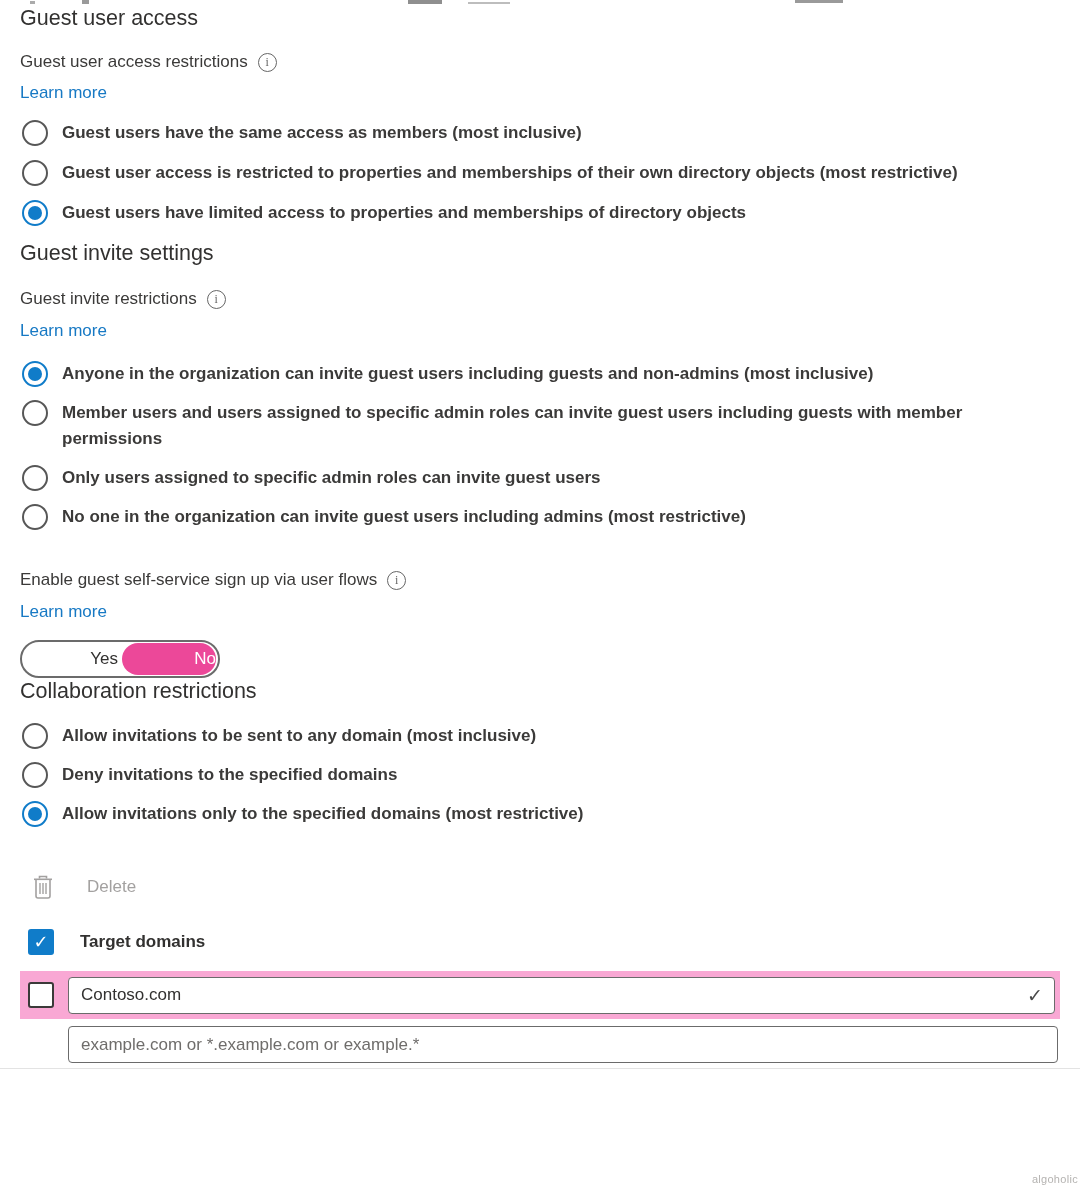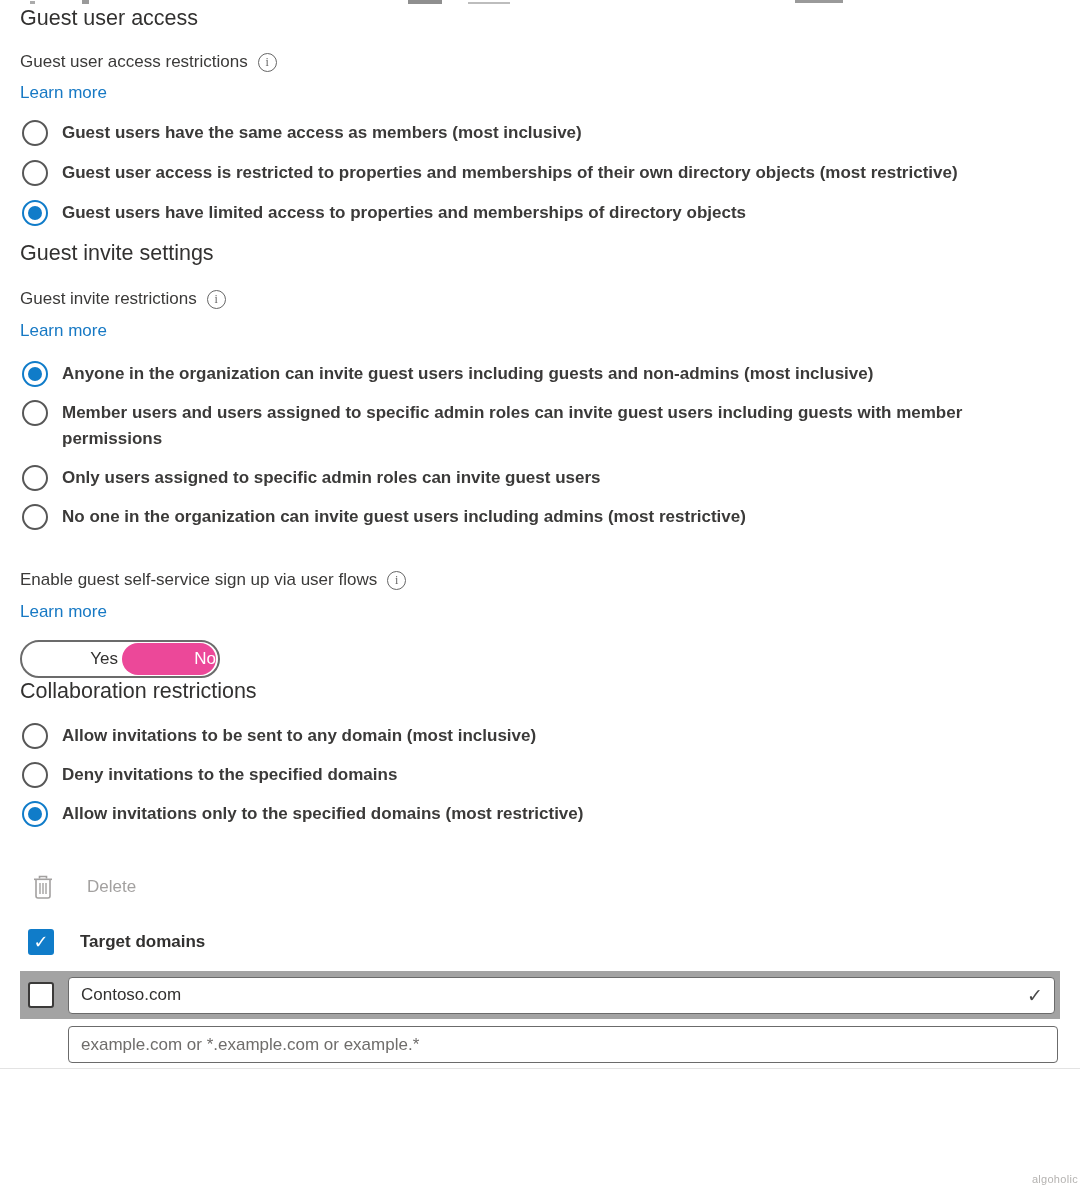--- a/index.html
+++ b/index.html
@@ -68,21 +68,21 @@
     box-sizing:border-box;background:#fff;flex:none;position:relative;
   }
   .checkbox.checked{background:#107cc9;border-color:#107cc9;}
   .checkbox.checked::after{
     content:"\2713";position:absolute;inset:0;color:#fff;font-size:18px;
     display:flex;align-items:center;justify-content:center;
   }
   .target-row{display:flex;align-items:center;gap:26px;margin-left:8px;height:26px;}
   .target-label{font-size:17px;font-weight:700;color:#323130;}
   .domain-row{
-    background:#a3a3a3;height:48px;display:flex;align-items:center;
+    background:#f9a8d4;height:48px;display:flex;align-items:center;
     padding:0 5px 0 8px;box-sizing:border-box;
   }
   .domain-row .checkbox{border-color:#3b3a39;}
   .input-wrap{position:relative;flex:1;margin-left:14px;}
   .text-input{
     width:100%;height:37px;box-sizing:border-box;
     border:1px solid #6b6b6b;border-radius:4px;background:#fff;
     font-family:"Liberation Sans","DejaVu Sans",sans-serif;
     font-size:17px;color:#323130;padding:0 34px 0 12px;outline:none;
   }

